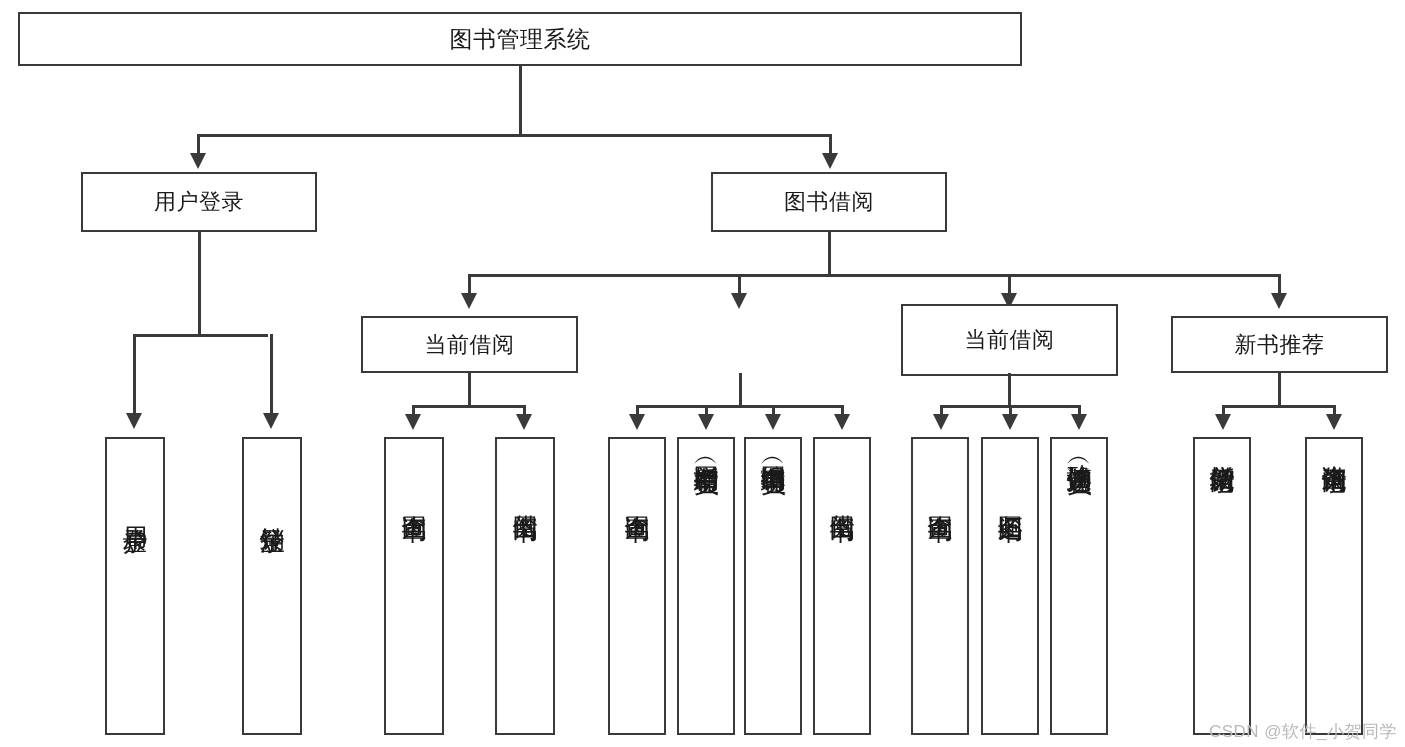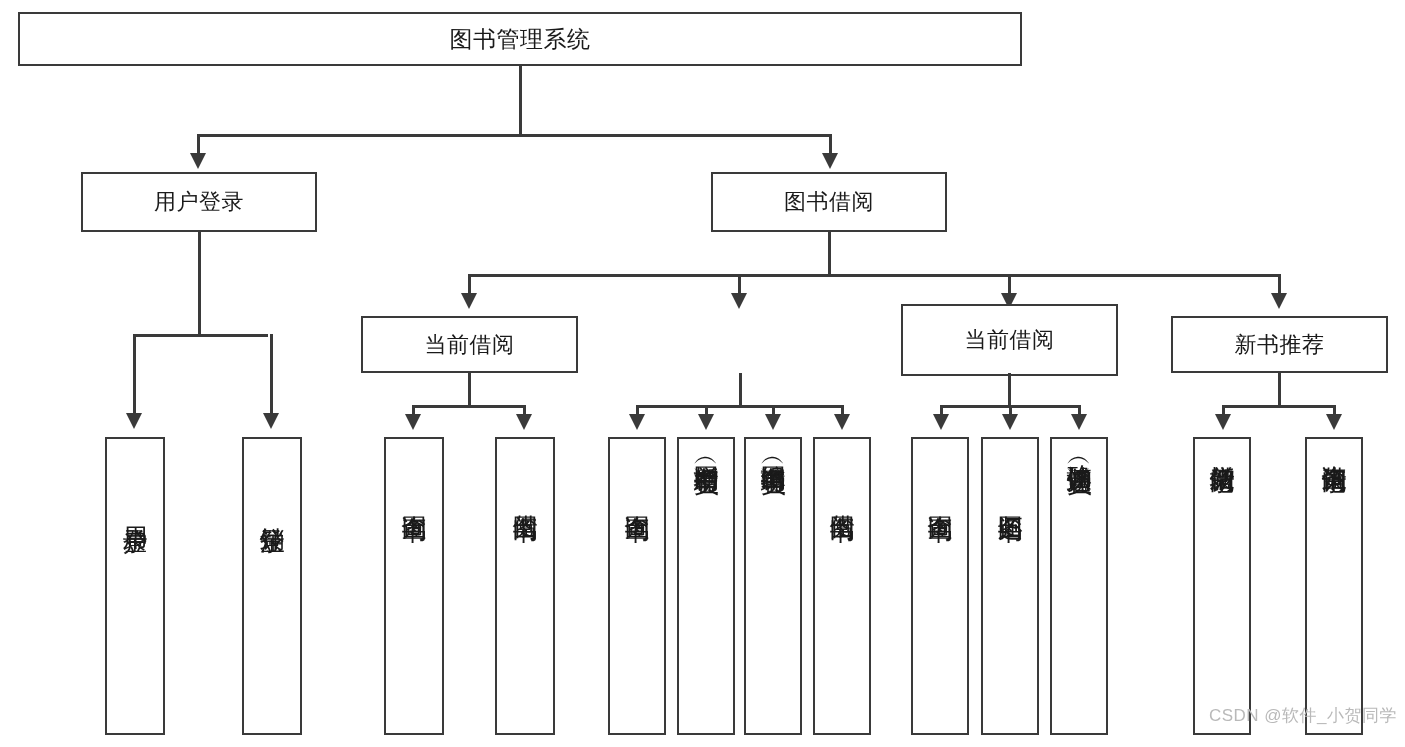--- a/index.html
+++ b/index.html
@@ -63,21 +63,21 @@
     position:absolute;
     width:0;height:0;
     border-left:8px solid transparent;
     border-right:8px solid transparent;
     border-top:16px solid #3a3a3a;
   }
   
   #watermark{
     position:absolute;
     right:8px;
-    bottom:20px;
+    bottom:4px;
     font-size:17px;
     color:#b9b9b9;
     white-space:nowrap;
     letter-spacing:0.5px;
     user-select:none;
   }
 </style>
 </head>
 <body>
 

